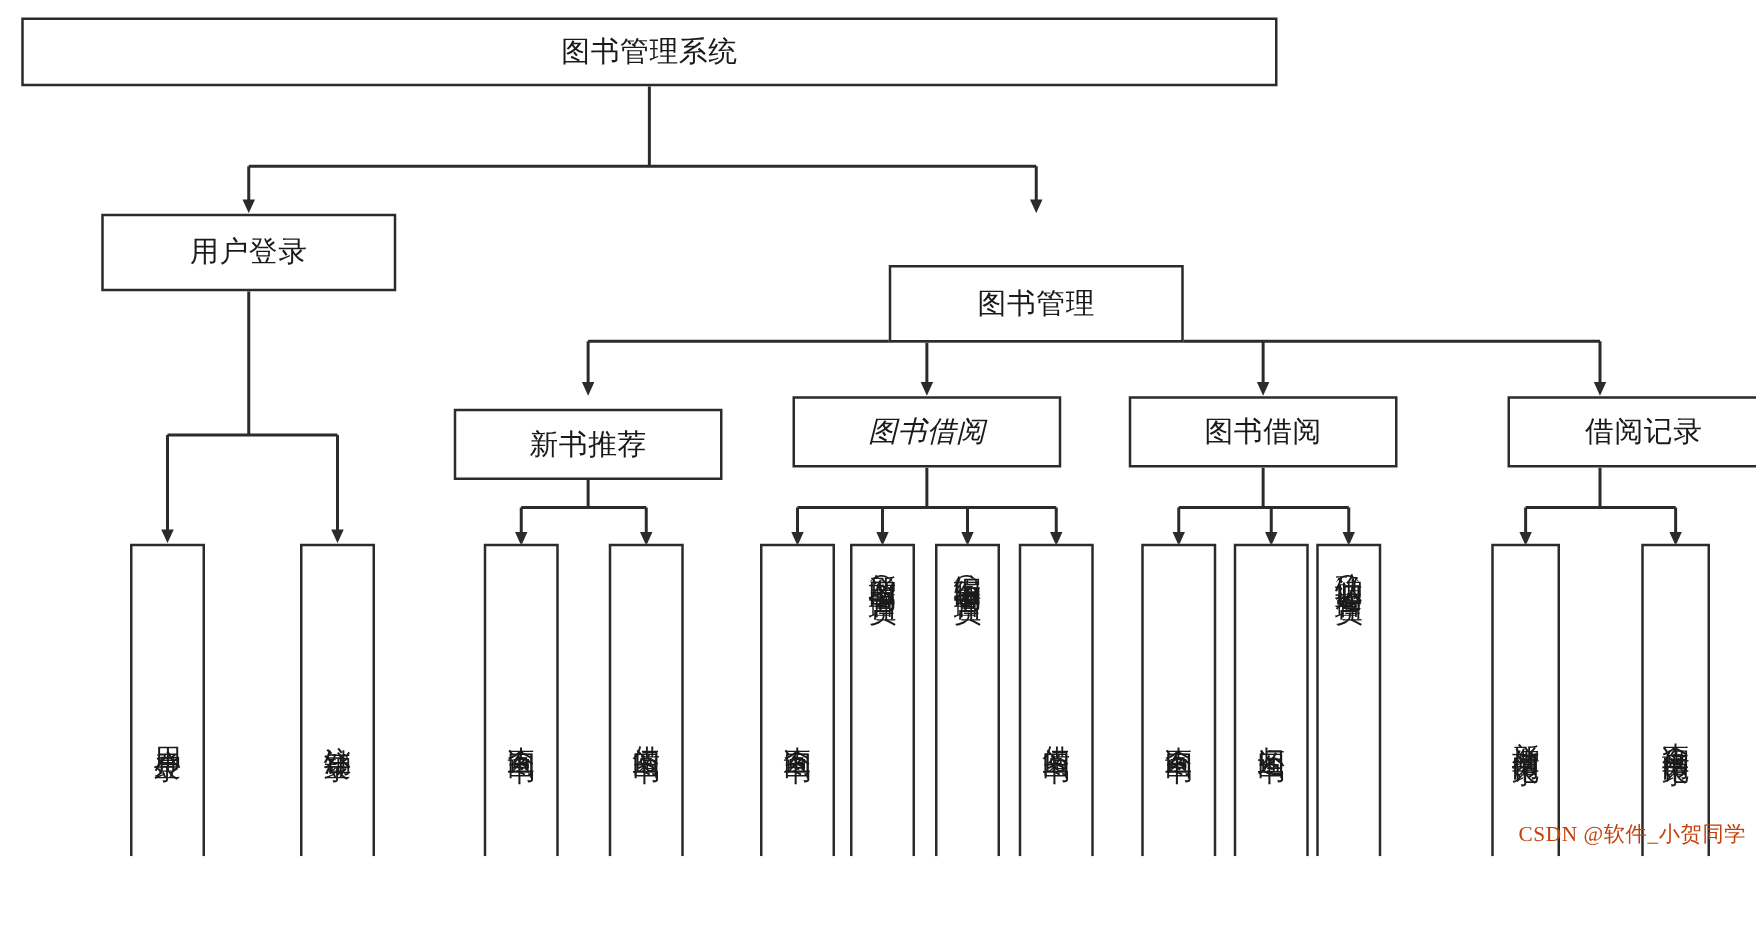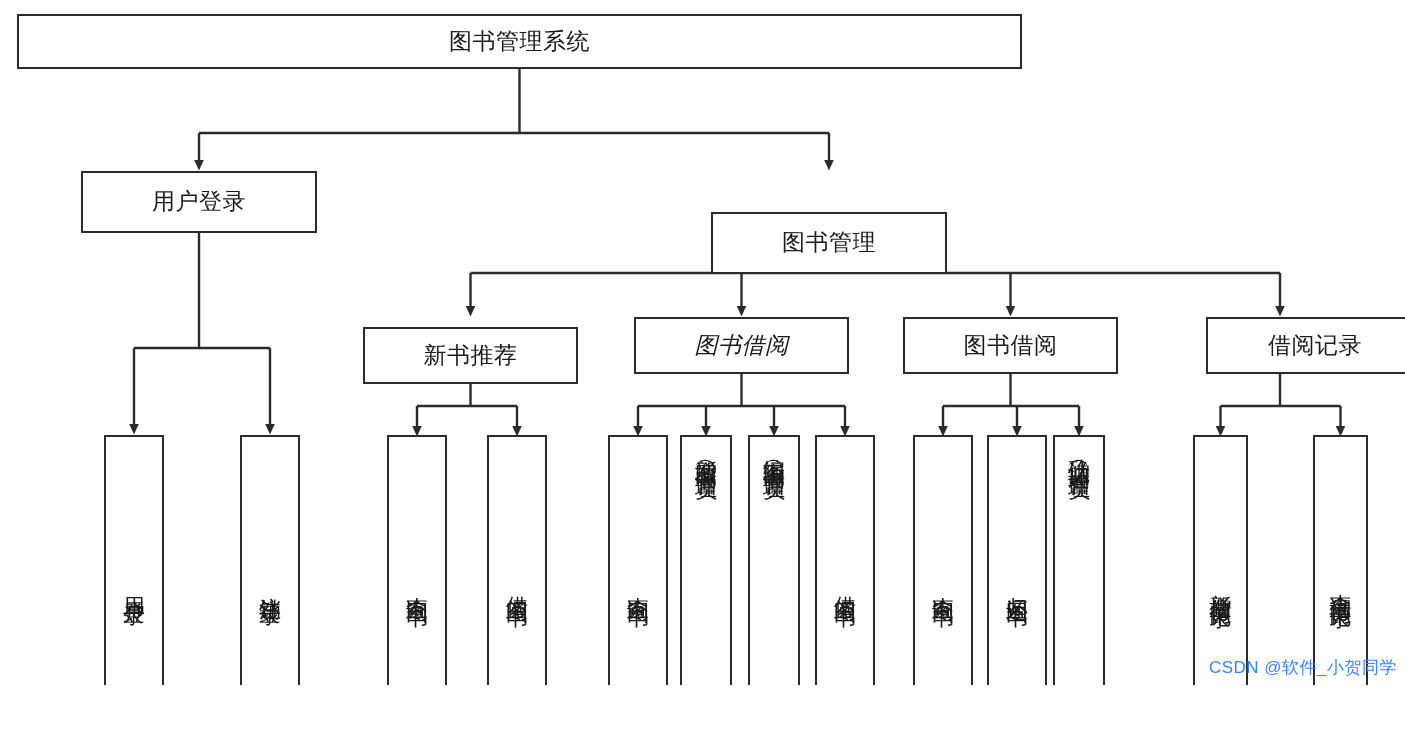--- a/index.html
+++ b/index.html
@@ -55,24 +55,25 @@
   }
   .leaf-box.align-top {
     align-items: flex-start;
     padding-top: 4px;
   }
   .watermark {
     position: absolute;
     right: 8px;
     bottom: 6px;
     font-size: 17px;
-    color: #3b82f6;
+    color: #c2410c;
     letter-spacing: 0.5px;
     white-space: nowrap;
     user-select: none;
+    font-family: Liberation Serif, serif;
   }
 </style>
 </head>
 <body>
 
 <div id="diagram-root">
 
   <svg id="diagram-svg" viewBox="0 0 1405 747" xmlns="http://www.w3.org/2000/svg">
     <defs>
       <marker id="arrowhead" markerWidth="11" markerHeight="11" refX="1.5" refY="5" orient="auto" markerUnits="userSpaceOnUse">

